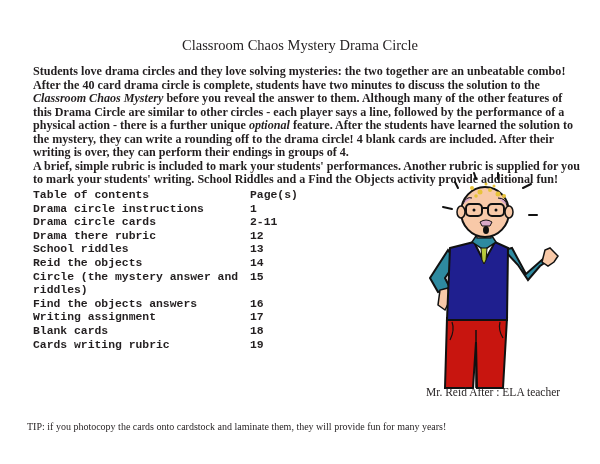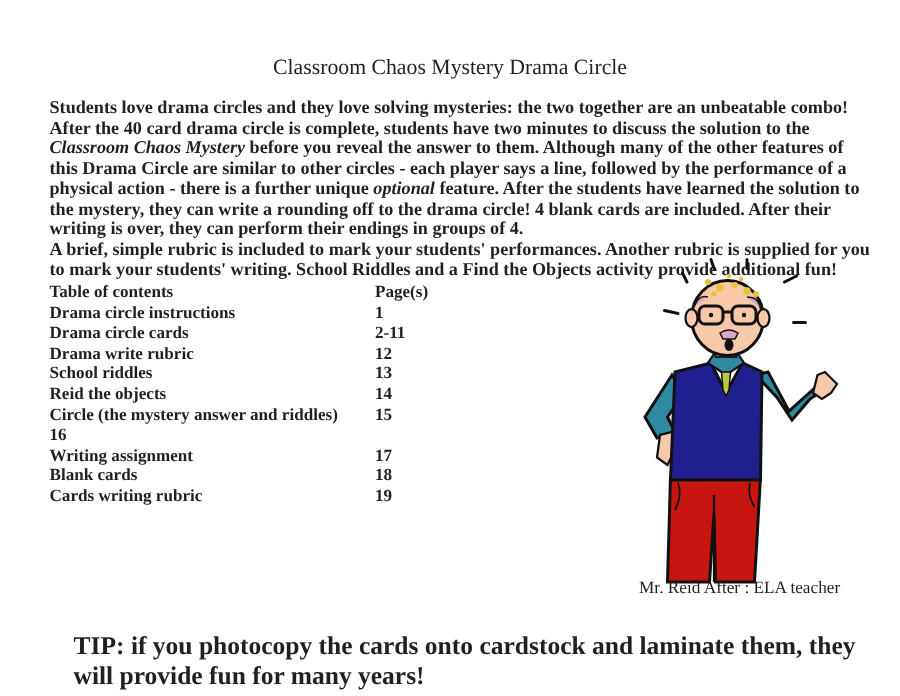--- a/index.html
+++ b/index.html
@@ -6,25 +6,25 @@
   body { width:600px; height:464px; position:relative; overflow:hidden;
          font-family:"Liberation Serif","DejaVu Serif",serif; color:#231f20; }
   .title { position:absolute; left:0; width:600px; top:37px; text-align:center;
            font-weight:normal; font-size:14.5px; letter-spacing:0px; }
   .para { position:absolute; left:33px; top:65px; width:550px; font-size:12.1px;
           line-height:13.5px;font-weight:bold; }
   .para p { margin:0; }
   .para em { font-style:italic; }
   .toc { position:absolute; left:33px; top:189px; font-size:11.4px; font-weight:bold;
          line-height:13.6px; }
-  .toc-row { display:flex; }
+  .toc-row { display:flex;font-family:Liberation Mono, monospace; }
   .toc-row .name { width:217px; }
   .toc-row .page { width:60px; }
   .caption { position:absolute; left:426px; top:386px; font-size:11.5px; }
-  .tip { position:absolute; left:49px; top:421px; font-size:17px;font-weight:bold; }
+  .tip { position:absolute; left:27px; top:421px; font-size:10px; }
   .figure { position:absolute; left:400px; top:170px; width:200px; height:220px; }
 </style>
 </head>
 <body>
 
 <div class="title">Classroom Chaos Mystery Drama Circle</div>
 
 <div class="para">
   <p><span>Students love drama circles and they love solving mysteries: the two together are an unbeatable combo! After the 40 card drama circle is complete, students have two minutes to discuss the solution to the </span><em>Classroom Chaos Mystery</em><span> before you reveal the answer to them. Although many of the other features of this Drama Circle are similar to other circles - each player says a line, followed by the performance of a physical action - there is a further unique </span><em>optional</em><span> feature. After the students have learned the solution to the mystery, they can write a rounding off to the drama circle! 4 blank cards are included. After their writing is over, they can perform their endings in groups of 4.</span></p>
   <p>A brief, simple rubric is included to mark your students' performances. Another rubric is supplied for you to mark your students' writing. School Riddles and a Find the Objects activity provide additional fun!</p>
@@ -37,36 +37,37 @@
   </div>
   <div class="toc-row">
       <span class="name">Drama circle instructions</span>
       <span class="page">1</span>
     </div>
   <div class="toc-row">
       <span class="name">Drama circle cards</span>
       <span class="page">2-11</span>
     </div>
   <div class="toc-row">
-      <span class="name">Drama write rubric</span>
+      <span class="name">Drama there rubric</span>
       <span class="page">12</span>
     </div>
   <div class="toc-row">
       <span class="name">School riddles</span>
       <span class="page">13</span>
     </div>
   <div class="toc-row">
       <span class="name">Reid the objects</span>
       <span class="page">14</span>
     </div>
   <div class="toc-row">
       <span class="name">Circle (the mystery answer and riddles)</span>
       <span class="page">15</span>
     </div>
   <div class="toc-row">
+      <span class="name">Find the objects answers</span>
       <span class="page">16</span>
     </div>
   <div class="toc-row">
       <span class="name">Writing assignment</span>
       <span class="page">17</span>
     </div>
   <div class="toc-row">
       <span class="name">Blank cards</span>
       <span class="page">18</span>
     </div>

